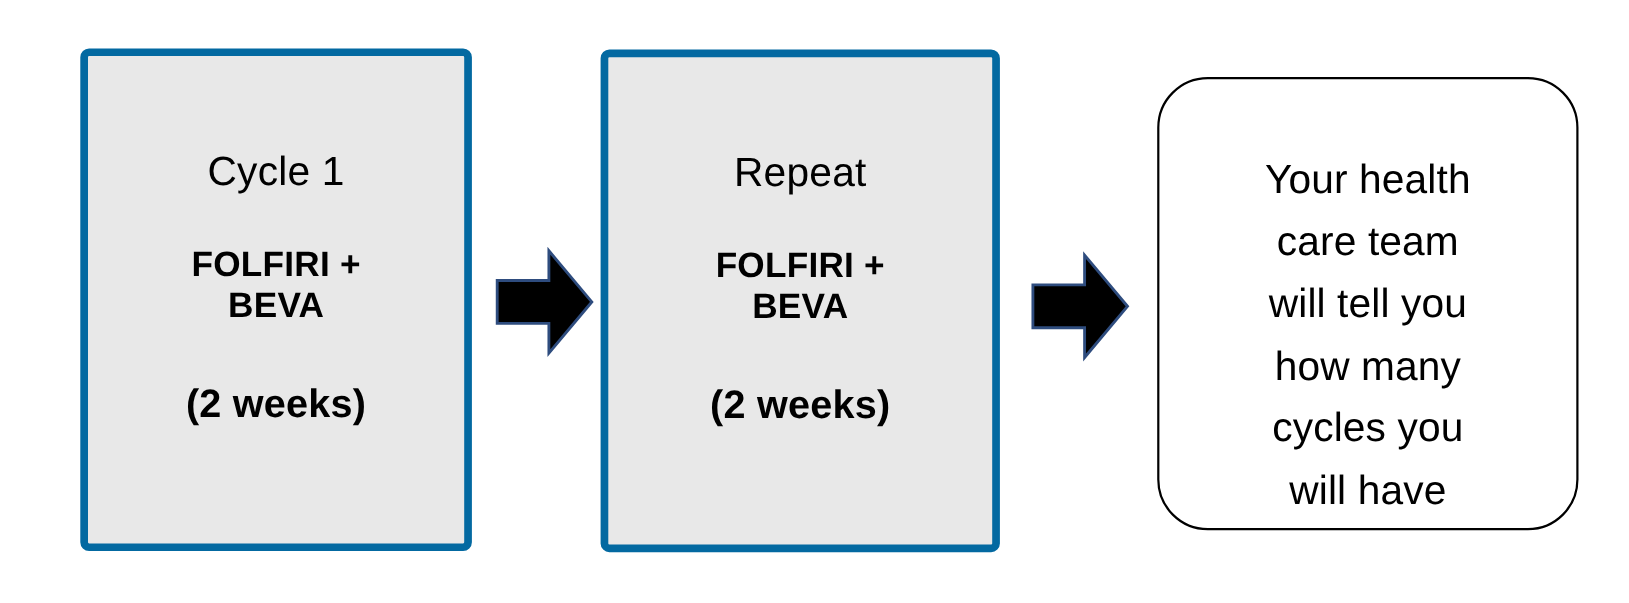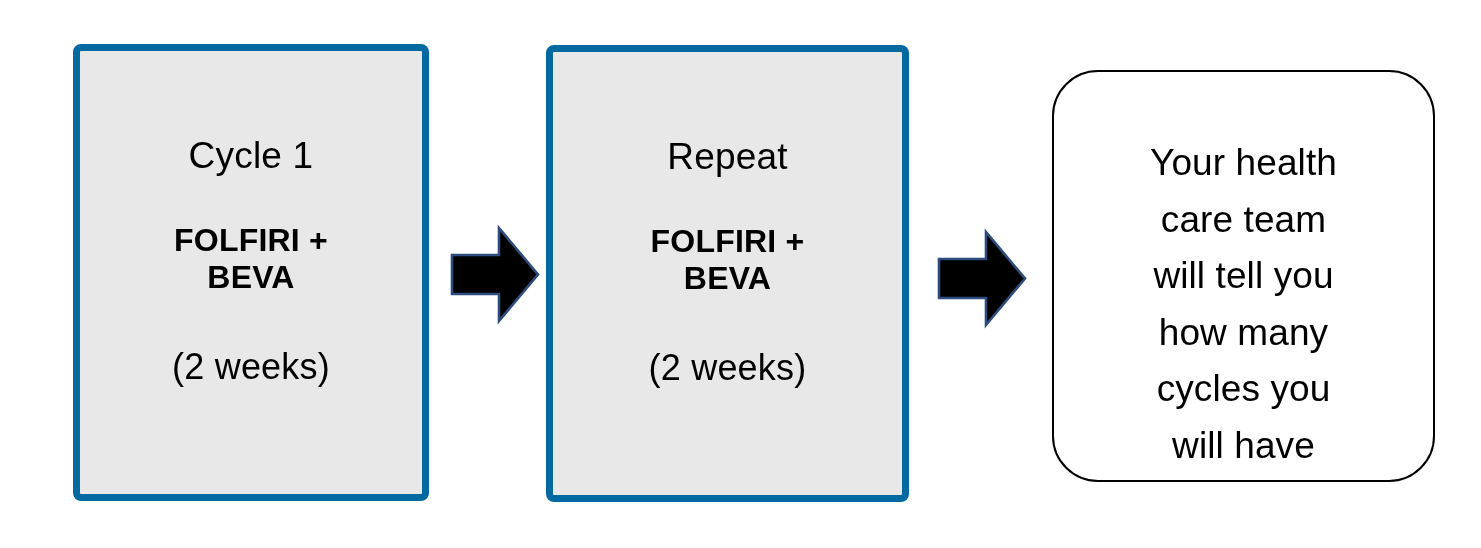--- a/index.html
+++ b/index.html
@@ -52,21 +52,21 @@
   .box-emphasis {
     font-size: 32px;
     font-weight: bold;
     line-height: 1.16;
     letter-spacing: 0.2px;
     white-space: pre-line;
   }
 
   .box-duration {
     font-size: 36px;
-    font-weight: normal;
+    font-weight: bold;
     line-height: 1.05;
     letter-spacing: 0.2px;
     white-space: pre-line;
   }
 
   .box-paragraph {
     font-size: 37px;
     font-weight: normal;
     line-height: 56.5px;
     letter-spacing: 0.1px;

